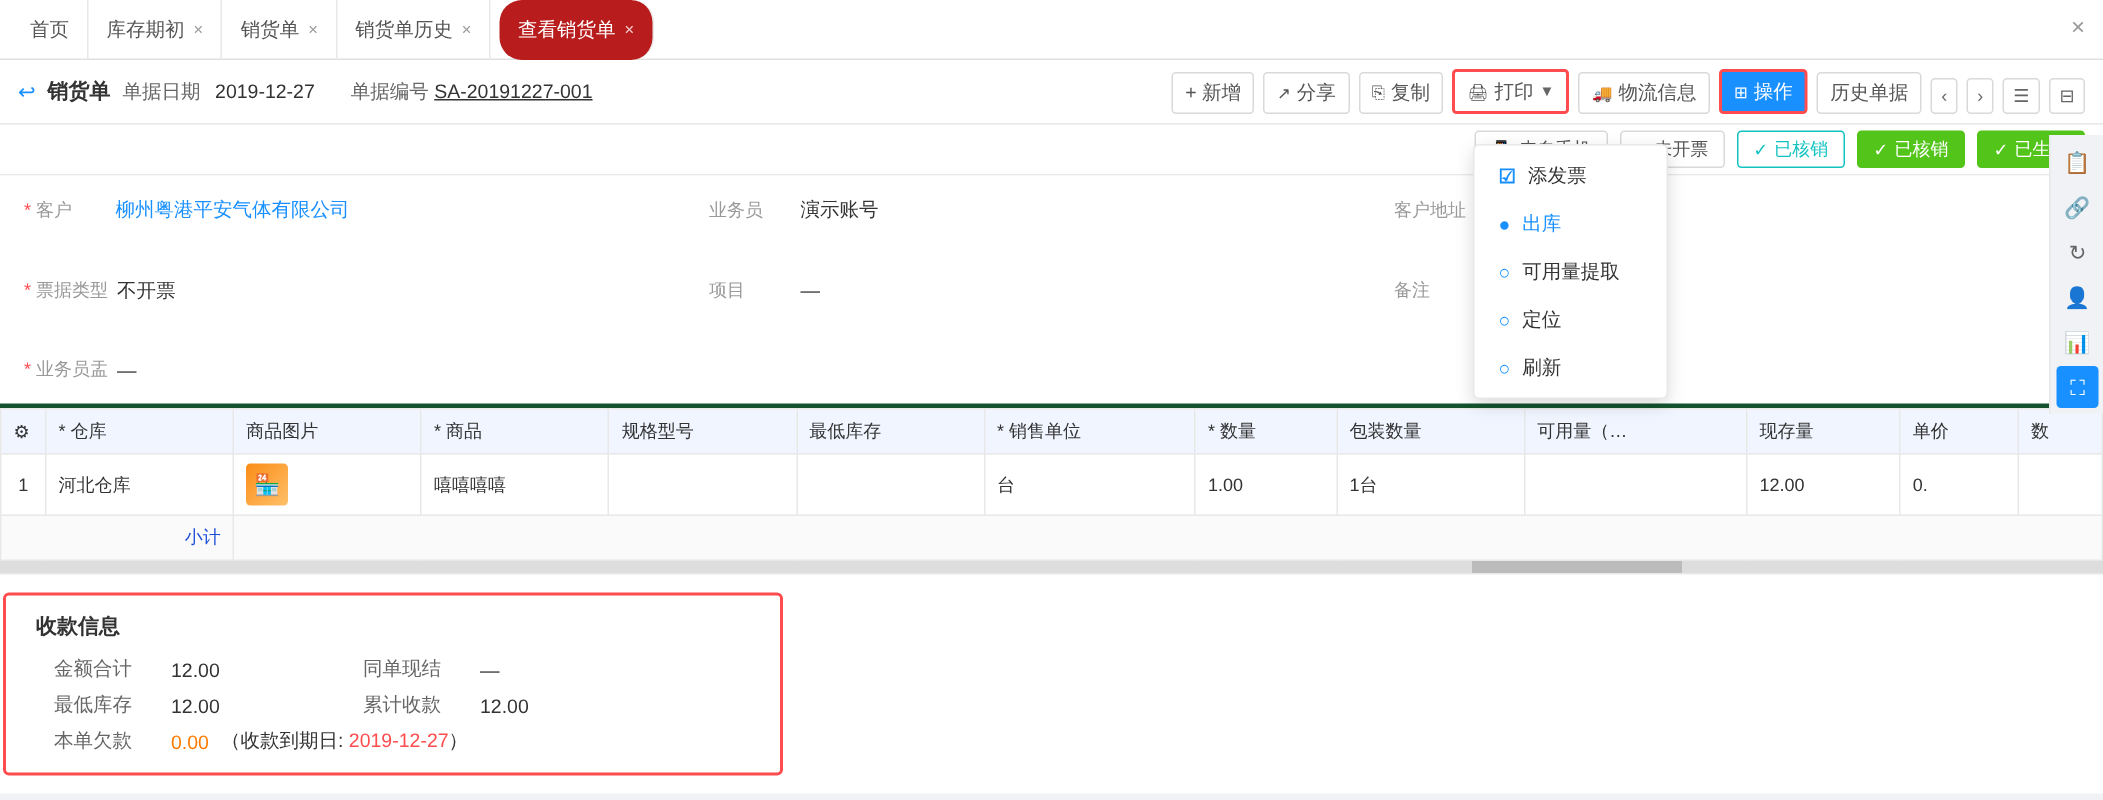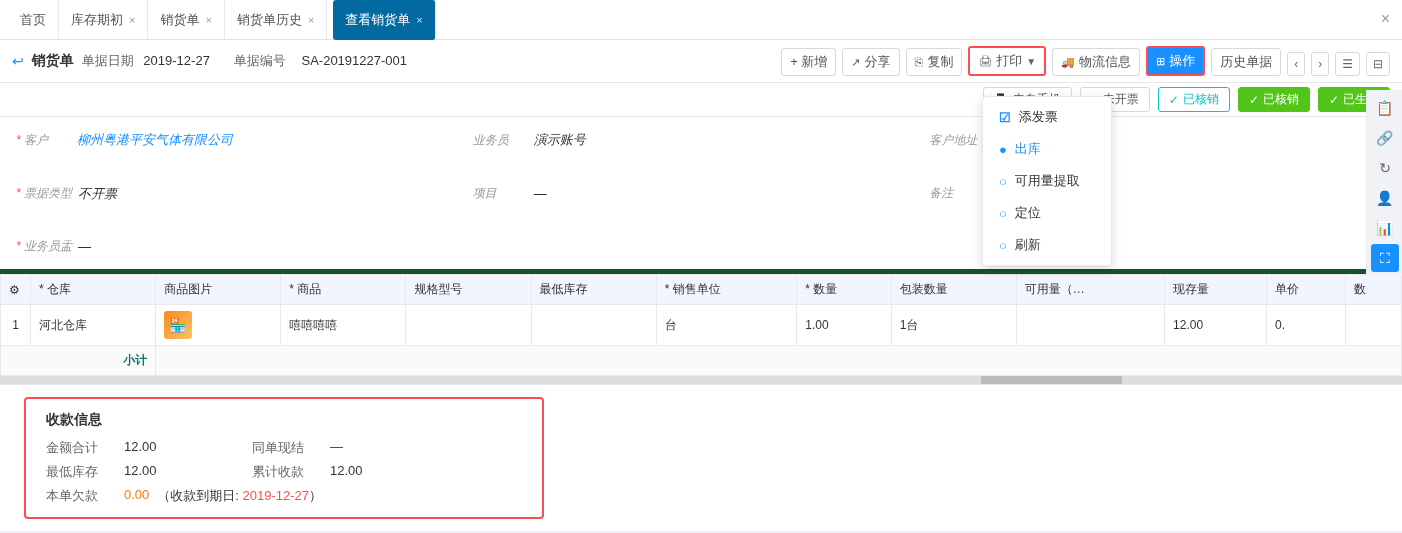--- a/index.html
+++ b/index.html
@@ -2,21 +2,21 @@
 <html><head>
   <meta charset="utf-8">
   <style>
     * { box-sizing: border-box; margin: 0; padding: 0; }
     body { font-family: -apple-system, BlinkMacSystemFont, 'PingFang SC', 'Microsoft YaHei', sans-serif; font-size: 13px; color: #333; background: #f0f2f5; width: 1402px; height: 533px; overflow: hidden; }
 
     
     .tab-bar { display: flex; align-items: center; background: #fff; border-bottom: 1px solid #e0e0e0; padding: 0 8px; height: 40px; }
     .tab-item { display: flex; align-items: center; padding: 0 12px; height: 40px; cursor: pointer; color: #555; font-size: 13px; border-right: 1px solid #e8e8e8; gap: 6px; }
     .tab-item .close-icon { color: #999; font-size: 11px; cursor: pointer; }
-    .tab-item.green-active { background: #0369a1; color: #fff; border-radius: 3px; margin-left: 6px; }
+    .tab-item.green-active { background: #b91c1c; color: #fff; border-radius: 15px; margin-left: 6px; }
     .tab-item.green-active .close-icon { color: rgba(255,255,255,0.8); }
     .close-x { position: absolute; right: 12px; top: 10px; font-size: 16px; color: #999; cursor: pointer; }
 
     
     .toolbar { display: flex; align-items: center; background: #fff; padding: 6px 12px; border-bottom: 1px solid #e8e8e8; gap: 8px; position: relative; }
     .toolbar-left { display: flex; align-items: center; gap: 8px; flex: 1; }
     .doc-icon { color: #1890ff; font-size: 14px; }
     .toolbar-title { font-weight: 600; color: #333; font-size: 14px; }
     .toolbar-meta { color: #666; font-size: 13px; text-align: center; }
     .toolbar-actions { display: flex; align-items: flex-end; gap: 6px; }
@@ -25,43 +25,43 @@
     .nav-arrow { padding: 4px 6px; border: 1px solid #d9d9d9; border-radius: 3px; cursor: pointer; font-size: 12px; color: #666; background: #fff; }
 
     
     .action-row { display: flex; align-items: center; background: #fff; padding: 4px 12px; border-bottom: 1px solid #e8e8e8; gap: 8px; justify-content: flex-end; }
     .action-btn { display: flex; align-items: center; gap: 4px; padding: 3px 10px; border: 1px solid #d9d9d9; border-radius: 3px; cursor: pointer; font-size: 12px; background: #fff; color: #555; }
     .action-btn.teal { color: #13c2c2; border-color: #13c2c2; }
     .action-btn.green-solid { background: #52c41a; color: #fff; border-color: #52c41a; }
     .status-dot { width: 8px; height: 8px; border-radius: 50%; display: inline-block; }
 
     
-    .form-area { background: #fff; padding: 10px 16px; display: grid; grid-template-columns: 1fr 1fr 1fr; gap: 6px 0; border-bottom: 5px solid #14532d; font-style: italic; }
+    .form-area { background: #fff; padding: 10px 16px; display: grid; grid-template-columns: 1fr 1fr 1fr; gap: 6px 0; border-bottom: 3px solid #14532d; }
     .form-row { display: flex; align-items: center; gap: 6px; padding: 4px 0; }
     .form-label { color: #999; font-size: 12px; min-width: 55px; }
     .form-label.required::before { content: '* '; color: #ff4d4f; }
     .form-value { color: #333; font-size: 13px; }
     .form-value.link { color: #1890ff; }
     .add-remark { color: #faad14; font-size: 12px; cursor: pointer; display: flex; align-items: center; gap: 2px; }
 
     
     .table-wrapper { background: #fff; overflow-x: auto; }
     .data-table { width: 100%; border-collapse: collapse; font-size: 12px; }
     .data-table th { background: #f0f5ff; border: 1px solid #e8e8e8; padding: 6px 8px; text-align: left; color: #333; font-weight: normal; white-space: nowrap; }
     .data-table td { border: 1px solid #e8e8e8; padding: 6px 8px; color: #333; white-space: nowrap; }
     .data-table tr.subtotal td { background: #fafafa; }
     .gear-col { background: #f0f5ff; width: 30px; text-align: center; }
     .product-thumb { width: 28px; height: 28px; background: linear-gradient(135deg, #fa8c16, #ffc069); border-radius: 3px; display: flex; align-items: center; justify-content: center; color: white; font-size: 14px; }
 
     
-    .bottom-section { display: flex; background: #fff; padding: 12px 24px; border-top: 1px solid #e8e8e8; }
+    .bottom-section { display: flex; background: #fff; padding: 12px 2px; border-top: 1px solid #e8e8e8; }
     .payment-info { border: 2px solid #ff4d4f; border-radius: 4px; padding: 12px 20px; min-width: 520px; }
     .payment-title { font-weight: 600; font-size: 14px; margin-bottom: 10px; }
     .payment-grid { display: grid; grid-template-columns: 200px 200px; gap: 6px; }
-    .payment-row { display: flex; gap: 8px; }
+    .payment-row { display: flex; align-items: center; gap: 8px; margin-left: 12px; }
     .pay-label { color: #666; font-size: 13px; min-width: 70px; }
     .pay-value { color: #333; font-size: 13px; }
     .pay-value.orange { color: #ff7a00; }
 
     
     .dropdown-menu { position: absolute; top: 96px; right: 290px; background: #fff; border: 1px solid #e8e8e8; border-radius: 4px; box-shadow: 0 4px 12px rgba(0,0,0,0.15); z-index: 100; min-width: 130px; padding: 4px 0; }
     .dropdown-item { display: flex; align-items: center; gap: 8px; padding: 7px 16px; cursor: pointer; font-size: 13px; color: #333; }
 
     
     .right-sidebar { position: absolute; right: 0; top: 40px; display: flex; flex-direction: column; gap: 2px; background: #f0f2f5; padding: 4px; border-left: 1px solid #e8e8e8; }
@@ -105,21 +105,21 @@
   <div class="toolbar">
     <div class="toolbar-left">
       <span class="doc-icon">↩</span>
       <span class="toolbar-title">销货单</span>
       <span class="toolbar-meta">
         <span>单据日期</span>
         <span style="margin-left:6px;color:#333;">2019-12-27</span>
       </span>
       <span class="toolbar-meta" style="margin-left:16px;">
         <span>单据编号</span>
-        <span style="margin-left:12px;color:#333;">SA-20191227-001</span>
+        <span style="margin-left:0;color:#333;text-decoration:underline;">SA-20191227-001</span>
       </span>
     </div>
     <div class="toolbar-actions">
       <div class="btn">
         <span>+ 新增</span>
       </div>
       <div class="btn">
         <span style="font-size:11px;">↗</span>
         <span>分享</span>
       </div>
@@ -238,21 +238,21 @@
           <td></td>
           <td>台</td>
           <td>1.00</td>
           <td>1台</td>
           <td></td>
           <td>12.00</td>
           <td>0.</td>
           <td></td>
         </tr>
         <tr class="subtotal">
-          <td colspan="2" style="text-align:right;color:#0f766e;font-weight:bold;">小计</td>
+          <td colspan="2" style="text-align:right;color:#1d4ed8;">小计</td>
           <td colspan="11"></td>
         </tr>
       </tbody>
     </table>
 
     <div style="height:8px;background:linear-gradient(90deg,#ddd 0 70%,#bbb 70% 80%,#ddd 80% 100%);margin:0;"></div>
   </div>
 
   <div class="bottom-section">
     <div class="payment-info">

